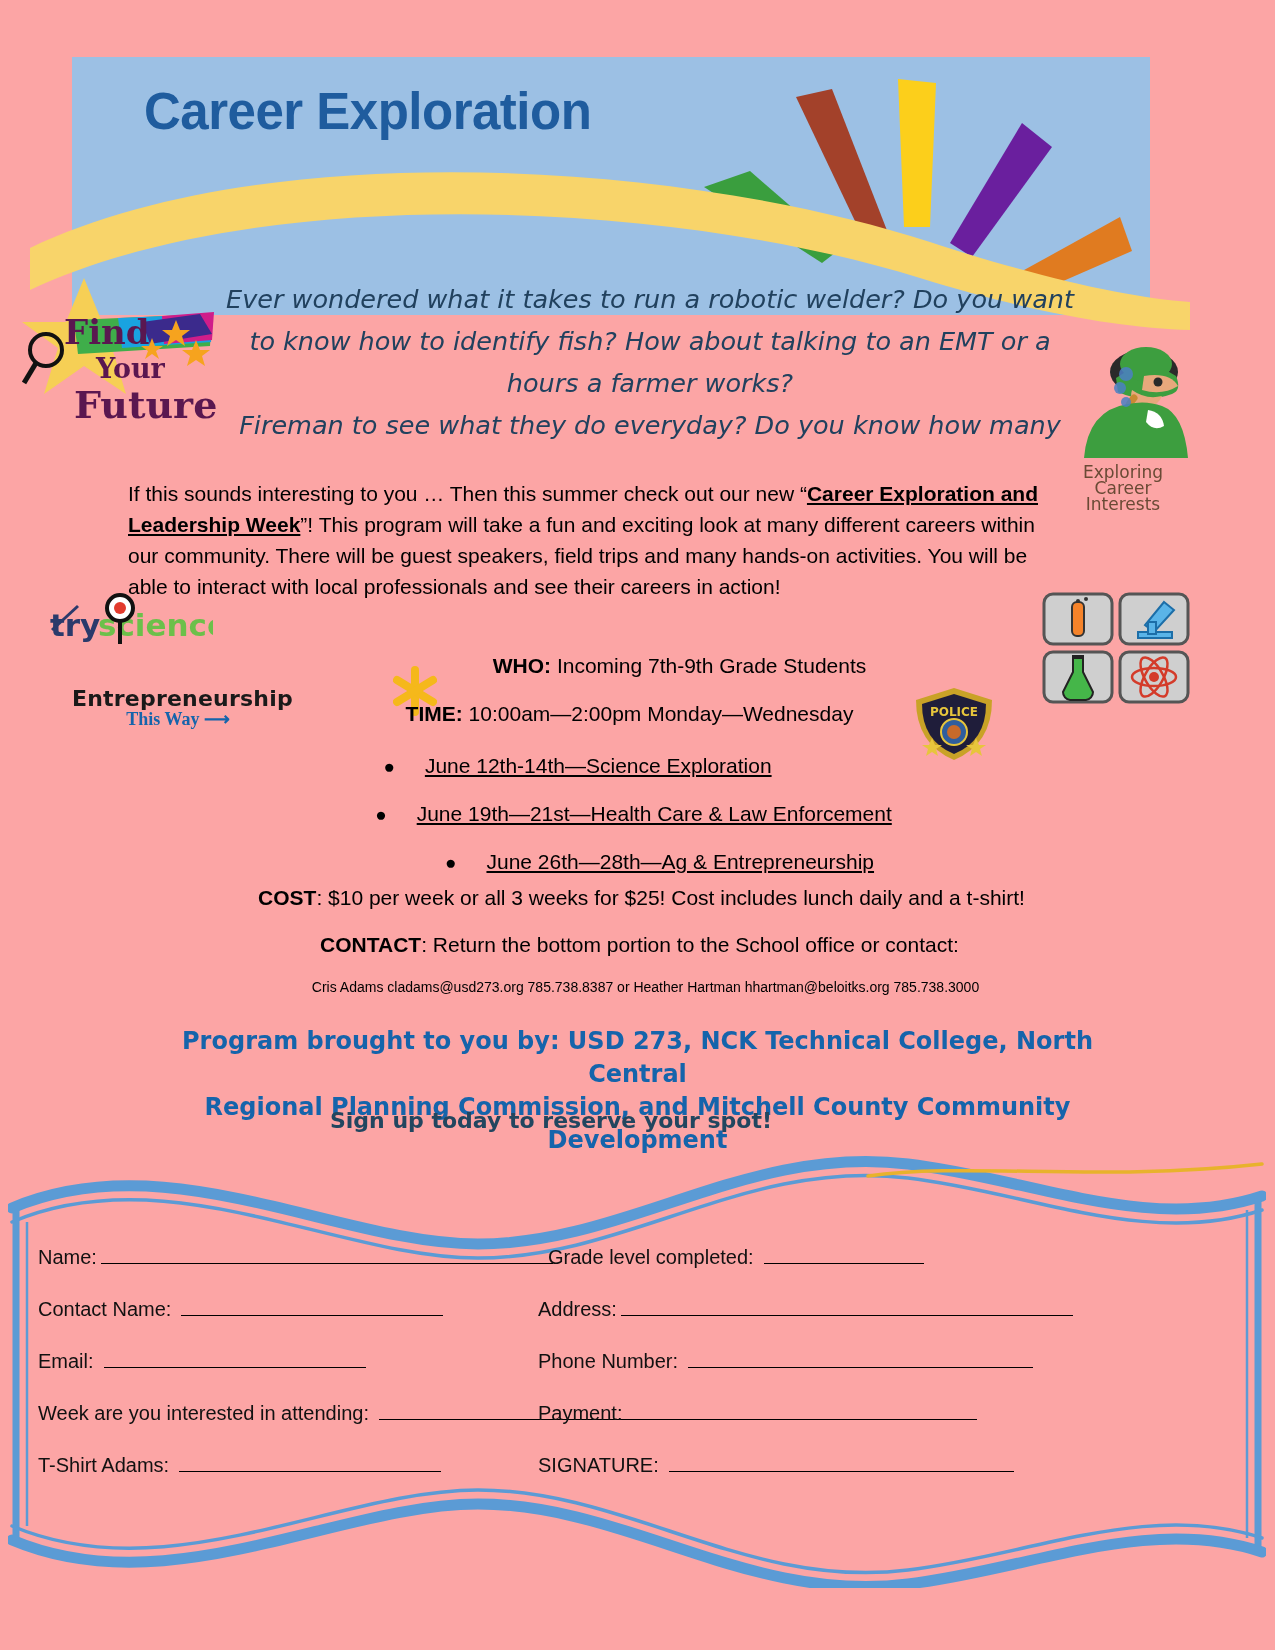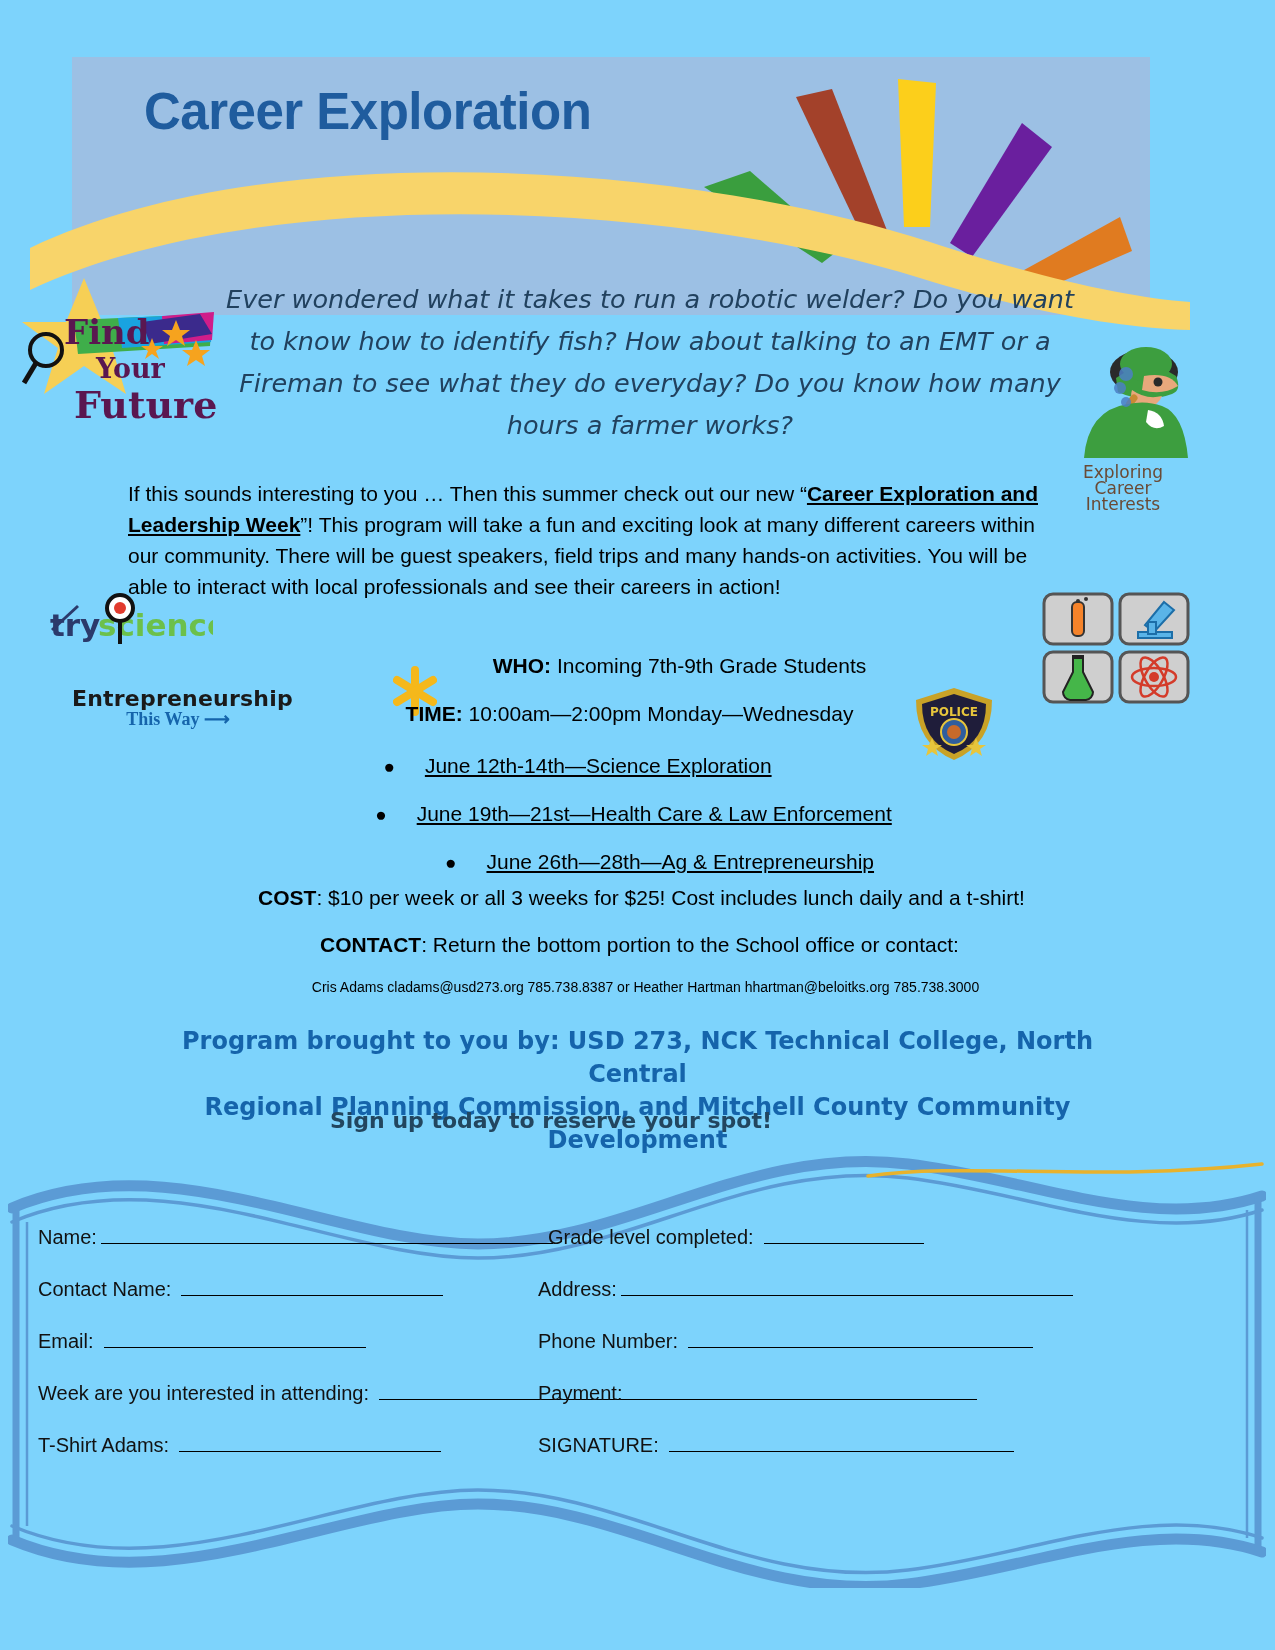--- a/index.html
+++ b/index.html
@@ -6,21 +6,21 @@
   body{
     font-family:"Liberation Sans", sans-serif;
     color:#000;
     -webkit-font-smoothing:antialiased;
   }
   #page{
     position:relative;
     width:1275px;
     height:1650px;
     overflow:hidden;
-    background:#7dd3fc;
+    background:#fca5a5;
   }
 
   
   .banner{
     position:absolute;
     left:72px; top:57px;
     width:1078px; height:258px;
     background:#9cc0e4;
     overflow:hidden;
   }
@@ -191,20 +191,21 @@
     position:absolute;
     left:30px; top:78px;
     width:1190px;
   }
   .frow{
     display:flex;
     margin-bottom:29px;
     font-size:20px;
     color:#111;
     align-items:baseline;
+    margin-top:20px;
   }
   .fcol-a{ width:500px; display:flex; align-items:baseline; }
   .fcol-b{ flex:1; display:flex; align-items:baseline; }
   .flabel{ white-space:nowrap; }
   .fline{
     border-bottom:1.4px solid #000;
     flex:1;
     height:17px;
     margin-left:4px;
   }
@@ -248,22 +249,22 @@
     <circle cx="24" cy="72" r="16" fill="none" stroke="#111" stroke-width="4"></circle>
     <line x1="14" y1="85" x2="2" y2="105" stroke="#111" stroke-width="5"></line>
     <text x="42" y="66" font-family="DejaVu Serif, serif" font-size="34" font-weight="bold" fill="#5a1750">Find</text>
     <text x="74" y="100" font-family="DejaVu Serif, serif" font-size="27" font-weight="bold" fill="#5a1750">Your</text>
     <text x="52" y="140" font-family="DejaVu Serif, serif" font-size="38" font-weight="bold" fill="#5a1750">Future</text>
   </svg>
 
   <div class="intro">
     <div>Ever wondered what it takes to run a robotic welder?   Do you want</div>
     <div>to know how to identify fish?   How about talking to an EMT or a</div>
+    <div>hours a farmer works?</div>
     <div>Fireman to see what they do everyday?   Do you know how many</div>
-    <div>hours a farmer works?</div>
   </div>
 
   <svg class="logo-detective" viewBox="0 0 150 180">
     <ellipse cx="96" cy="42" rx="34" ry="22" fill="#2a2a2a"></ellipse>
     <path d="M68,48 q30,-22 60,-2 q6,14 -4,18 q-28,10 -54,-2 Z" fill="#3d9e3f"></path>
     <ellipse cx="98" cy="34" rx="26" ry="17" fill="#3d9e3f"></ellipse>
     <path d="M96,46 q26,-4 34,10 q-16,10 -36,4 Z" fill="#e8a87c"></path>
     <circle cx="110" cy="52" r="4.5" fill="#2a2a2a"></circle>
     <path d="M84,60 q14,10 30,6 q-4,12 -20,10 q-14,-4 -10,-16 Z" fill="#e8a87c"></path>
     <path d="M86,68 q-10,10 -4,24 q6,12 18,8" fill="none" stroke="#c98a33" stroke-width="7" stroke-linecap="round"></path>

